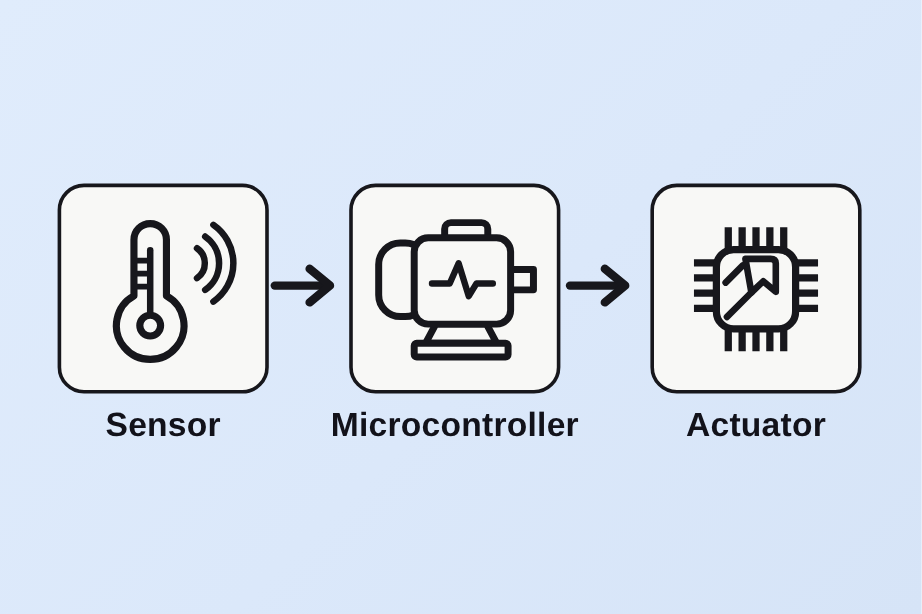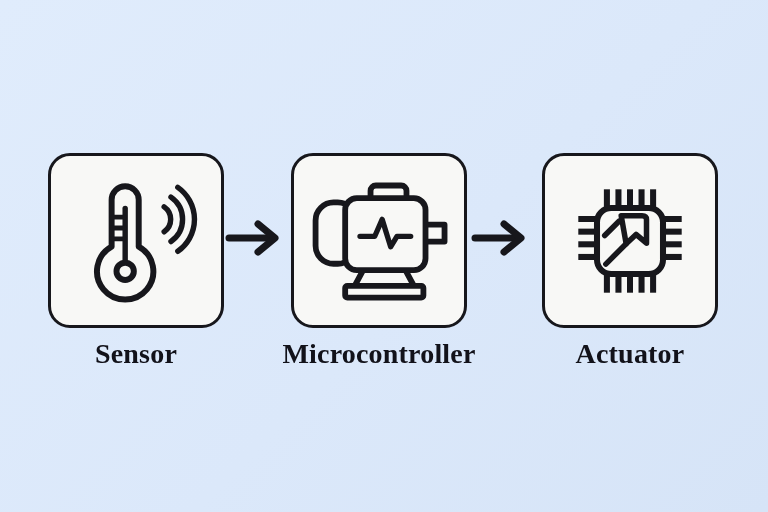--- a/index.html
+++ b/index.html
@@ -1,21 +1,21 @@
 <!DOCTYPE html>
 <html><head>
 <meta charset="utf-8">
 <style>
   html,body{margin:0;padding:0;}
   .canvas{
     position:relative;
     width:768px;height:512px;
     background:linear-gradient(135deg,#e0ecfc 0%,#dbe8fa 55%,#d6e4f7 100%);
     overflow:hidden;
-    font-family:Liberation Serif, serif;
+    font-family:Liberation Sans, sans-serif;
   }
   .node{
     position:absolute;
     top:153px;
     width:176px;height:175px;
     background:#f8f8f6;
     border:3.5px solid #17171c;
     border-radius:22px;
     box-sizing:border-box;
     display:flex;align-items:center;justify-content:center;

